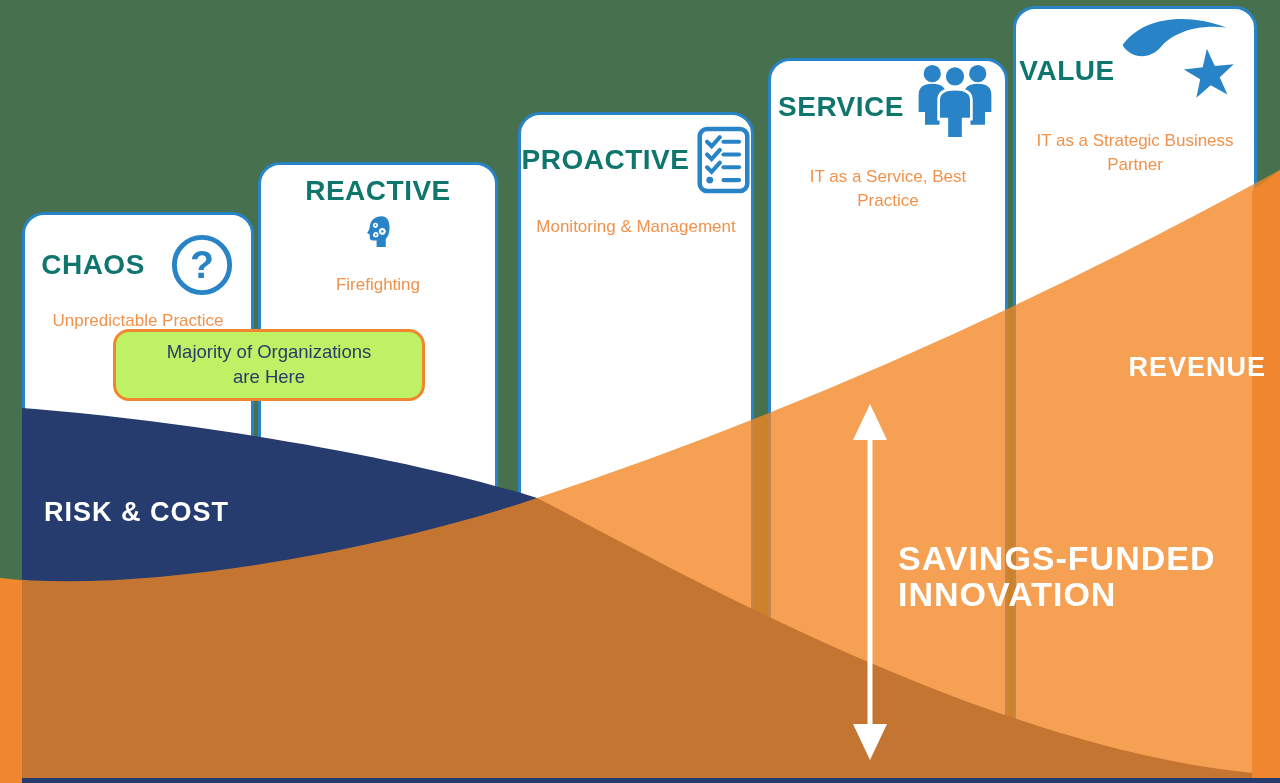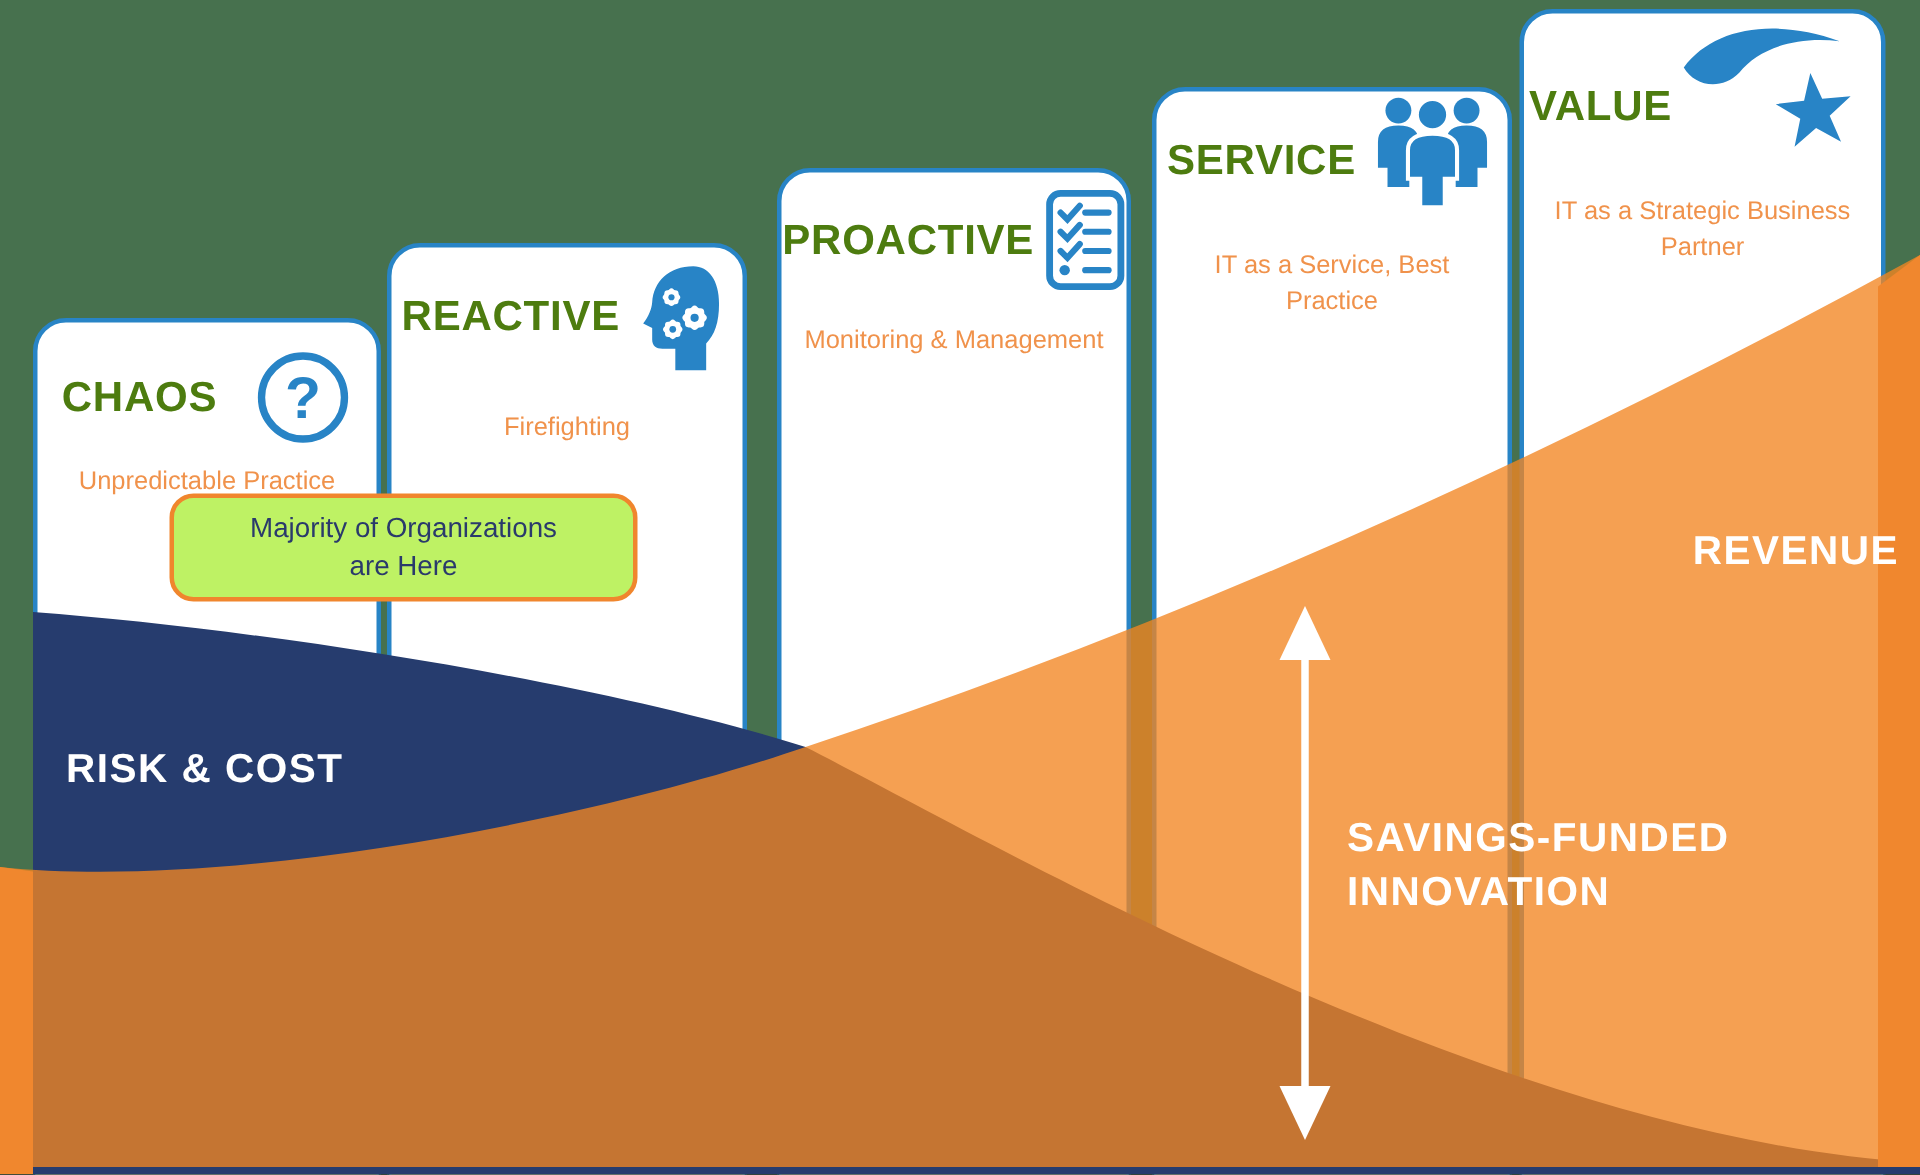--- a/index.html
+++ b/index.html
@@ -1,50 +1,50 @@
 <!DOCTYPE html>
 <html><head>
 <meta charset="utf-8">
 <style>
   html,body{margin:0;padding:0;background:#2b2b2b;}
   #canvas{position:relative;width:1280px;height:783px;overflow:hidden;
           background:#47714E;font-family:"Liberation Sans",sans-serif;}
   .card{position:absolute;background:#ffffff;border:3px solid #2884C6;border-radius:22px;z-index:2;}
   .title-row{position:absolute;left:0;right:0;display:flex;justify-content:center;align-items:center;gap:8px;}
-  .stage-title{font-weight:700;font-size:28px;letter-spacing:.5px;color:#4d7c0f;white-space:nowrap;}
+  .stage-title{font-weight:700;font-size:28px;letter-spacing:.5px;color:#0f766e;white-space:nowrap;}
   .stage-sub{position:absolute;left:10px;right:10px;text-align:center;font-size:17px;line-height:1.4;color:#F0924B;margin-top:20px;}
   .callout{position:absolute;left:113px;top:329px;width:306px;height:66px;background:#bef264;
            border:3.5px solid #F0862D;border-radius:16px;z-index:3;
            display:flex;flex-direction:column;justify-content:center;align-items:center;}
   .callout div{font-size:18.5px;line-height:1.35;color:#2A3A6B;}
   #overlay{position:absolute;left:0;top:0;z-index:4;pointer-events:none;}
   .region-label{position:absolute;z-index:5;color:#ffffff;font-weight:700;letter-spacing:1px;}
   #lbl-risk{left:44px;top:497px;font-size:27px;}
   #lbl-revenue{right:14px;top:352px;font-size:27px;text-align:right;}
-  #lbl-savings{left:898px;top:540px;font-size:27px;line-height:36px;}
+  #lbl-savings{left:898px;top:540px;font-size:34px;line-height:36px;}
   svg text{font-family:"Liberation Sans",sans-serif;}
 </style>
 </head>
 <body>
 
 <div id="canvas">
 
   <div class="card" style="left:22px;top:212px;width:226px;height:600px;">
     <div class="title-row" style="top:14px;height:72px;gap:24px;">
       <span class="stage-title">CHAOS</span>
       <svg width="66" height="66" viewBox="0 0 74 74">
         <circle cx="37" cy="37" r="31" fill="#ffffff" stroke="#2884C6" stroke-width="5.5"></circle>
         <text x="37" y="52" text-anchor="middle" font-size="44" font-weight="700" fill="#2884C6">?</text>
       </svg>
     </div>
     <div class="stage-sub" style="top:74px;">Unpredictable Practice</div>
   </div>
 
   <div class="card" style="left:258px;top:162px;width:234px;height:650px;">
-    <div class="title-row" style="top:10px;height:72px;">
+    <div class="title-row" style="top:10px;height:72px;flex-direction:column;">
       <span class="stage-title">REACTIVE</span>
       <svg width="67" height="72" viewBox="0 0 78 84">
         <path fill="#2884C6" d="M48,3 C29,3 17,15 16,31 C15.5,36.5 13.5,41.5 9,47.5 L16,51 L16,60
                  C16,64.5 19,67 24,67 L34,67 L34,84 L58,84 L58,63 C64.5,56 68,47 68,32 C68,14 60,3 48,3 Z"></path>
         <g transform="translate(31,27)">
           <rect x="-5.5" y="-5.5" width="11" height="11" rx="2.5" fill="#fff"></rect>
           <rect x="-5.5" y="-5.5" width="11" height="11" rx="2.5" fill="#fff" transform="rotate(45)"></rect>
           <circle r="5.5" fill="#fff"></circle>
             <circle r="2.4" fill="#2884C6"></circle>
         </g>

